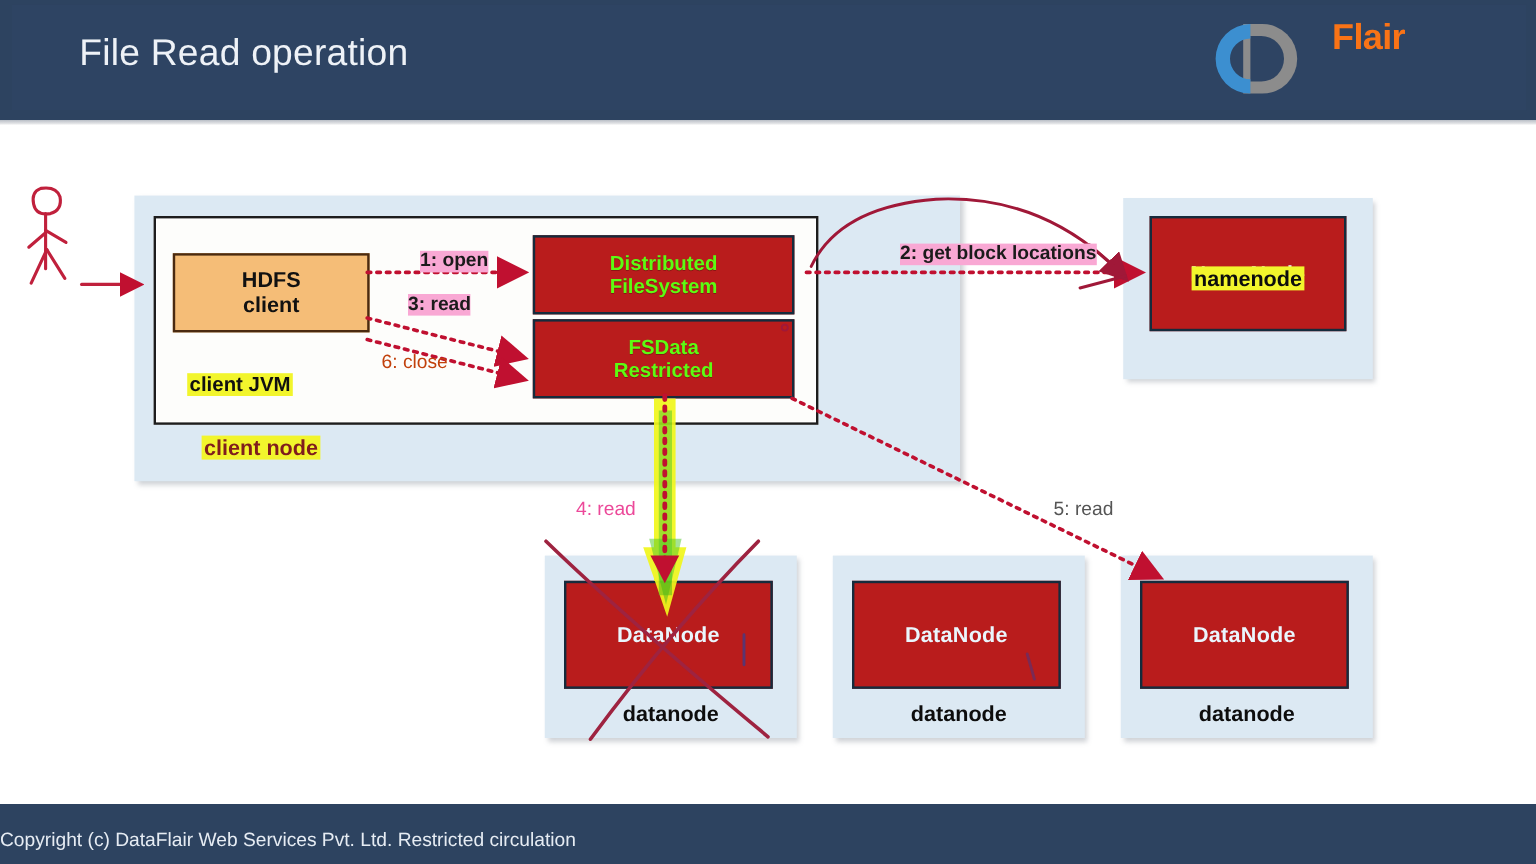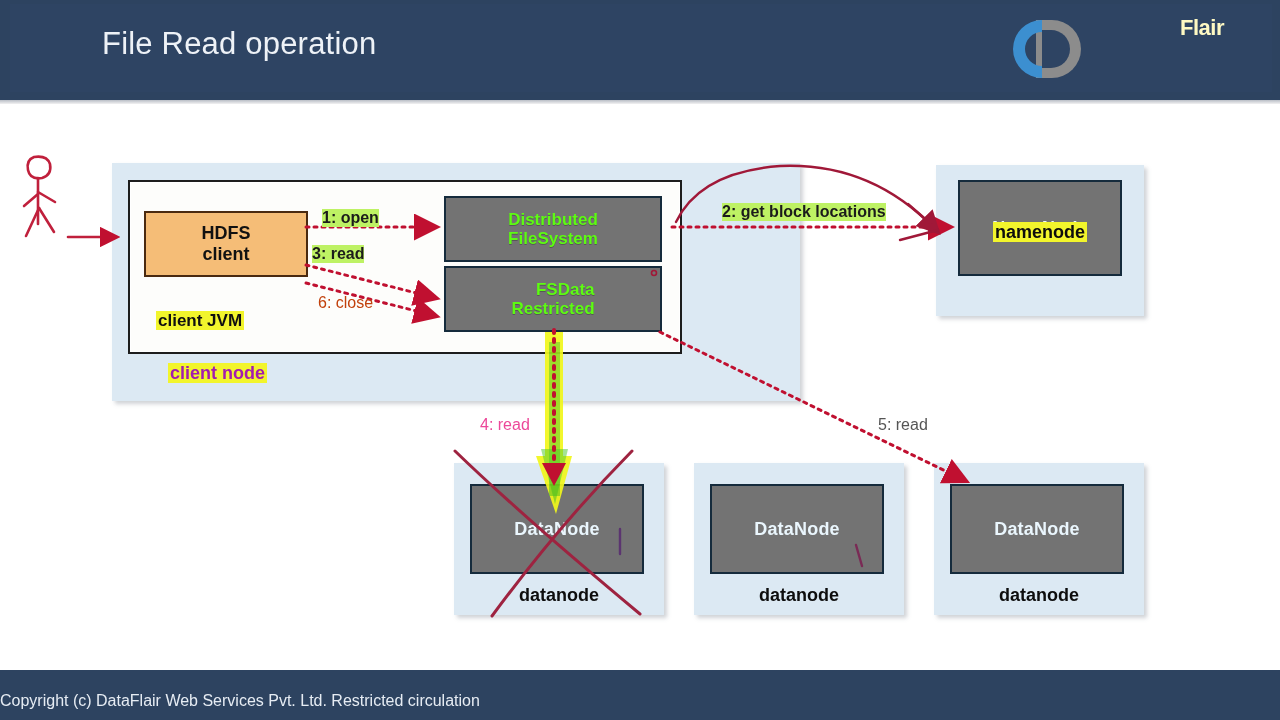--- a/index.html
+++ b/index.html
@@ -18,59 +18,59 @@
     background:#2d4360;
     box-sizing:border-box;
   }
   .header-inner{
     position:absolute;left:10px;top:4px;right:8px;bottom:8px;
     background:#2e4463;
   }
   .page-title{
     position:absolute;left:66px;top:26px;
     font-size:31px;color:#eef2f7;font-weight:400;
-    letter-spacing:.2px;white-space:nowrap;margin-left:36px;
+    letter-spacing:.2px;white-space:nowrap;
   }
   .header-rule{
     position:absolute;left:0;top:100px;width:1280px;height:4px;
     background:linear-gradient(to bottom,#b9bec6 0%,#d8dade 55%,#f2f2f2 100%);
   }
 
   
   .logo{
     position:absolute;right:56px;top:12px;width:222px;height:74px;
   }
   .logo-mark{position:absolute;left:0;top:4px;width:88px;height:66px;}
   .logo-text{position:absolute;left:92px;top:4px;width:130px;}
   .logo-data{
     font-size:30px;font-weight:bold;color:#3c8fd0;line-height:1;
     letter-spacing:-.5px;
   }
   .logo-flair{
-    font-size:22px;font-weight:bold;color:#fef9c3;line-height:1;
-    letter-spacing:-.5px;margin-left:16px;margin-top:1px;text-align:right;
+    font-size:30px;font-weight:bold;color:#f97316;line-height:1;
+    letter-spacing:-.5px;margin-left:16px;margin-top:1px;
   }
 
   
   .canvas{
     position:absolute;left:0;top:104px;width:1280px;height:566px;
     background:#ffffff;
   }
   .svg-layer{position:absolute;left:0;top:0;width:1280px;height:566px;}
 
   
   .outer-node{
     position:absolute;background:#dce9f3;
     box-shadow:3px 3px 4px rgba(120,130,140,.35);
   }
   .inner-box{
-    position:absolute;background:#737373;
+    position:absolute;background:#b91c1c;
     border:2px solid #152b3c;
     display:flex;align-items:center;justify-content:center;
-    text-align:right;line-height:1.12;
+    text-align:center;line-height:1.12;
   }
   .inner-label{
     color:#eaf6fd;font-size:18px;font-weight:bold;
     letter-spacing:.2px;
   }
   .node-caption{
     position:absolute;width:100%;text-align:center;
     font-size:18px;font-weight:bold;color:#0d0d0d;
   }
   .hl{background:#f2f52c;padding:0 2px;}
@@ -83,21 +83,21 @@
     position:absolute;left:16px;top:17px;width:550px;height:170px;
     background:#fdfdfb;border:2px solid #1d1d1d;
     box-shadow:inset 0 0 0 1px #fff;
   }
   .jvm-caption{
     position:absolute;left:44px;top:148px;
     font-size:17px;font-weight:bold;color:#101010;
   }
   .clientnode-caption{
     position:absolute;left:56px;top:200px;
-    font-size:18px;font-weight:bold;color:#a21caf;
+    font-size:18px;font-weight:bold;color:#7f1d1d;
   }
   #hdfs-client{
     position:absolute;left:32px;top:48px;width:160px;height:62px;
     background:#f5bd77;border:2px solid #4a2a10;
     display:flex;flex-direction:column;align-items:center;justify-content:center;
     font-size:18px;font-weight:bold;color:#111;line-height:1.18;
   }
   #dfs-box{
     left:444px;top:92px;width:214px;height:62px;
   }
@@ -126,21 +126,21 @@
   .dn-caption{top:481px;width:210px;}
   #dn1-caption{left:454px;}
   #dn2-caption{left:694px;}
   #dn3-caption{left:934px;}
 
   
   .step{
     position:absolute;font-size:16px;color:#3a3a3a;
     white-space:nowrap;font-family:"Liberation Sans", sans-serif;
   }
-  .step.hl-label{color:#1b1b1b;font-weight:bold;background:#bef264;}
+  .step.hl-label{color:#1b1b1b;font-weight:bold;background:#f9a8d4;margin-left:28px;}
   #step1{left:322px;top:105px;}
   #step3{left:312px;top:141px;}
   #step6{left:318px;top:190px;color:#c2410c;}
   #step2{left:722px;top:99px;font-weight:bold;}
   #step4{left:480px;top:312px;color:#ec4899;}
   #step5{left:878px;top:312px;color:#555;}
 
   
   .footer{
     position:absolute;left:0;bottom:0;width:1280px;height:50px;

